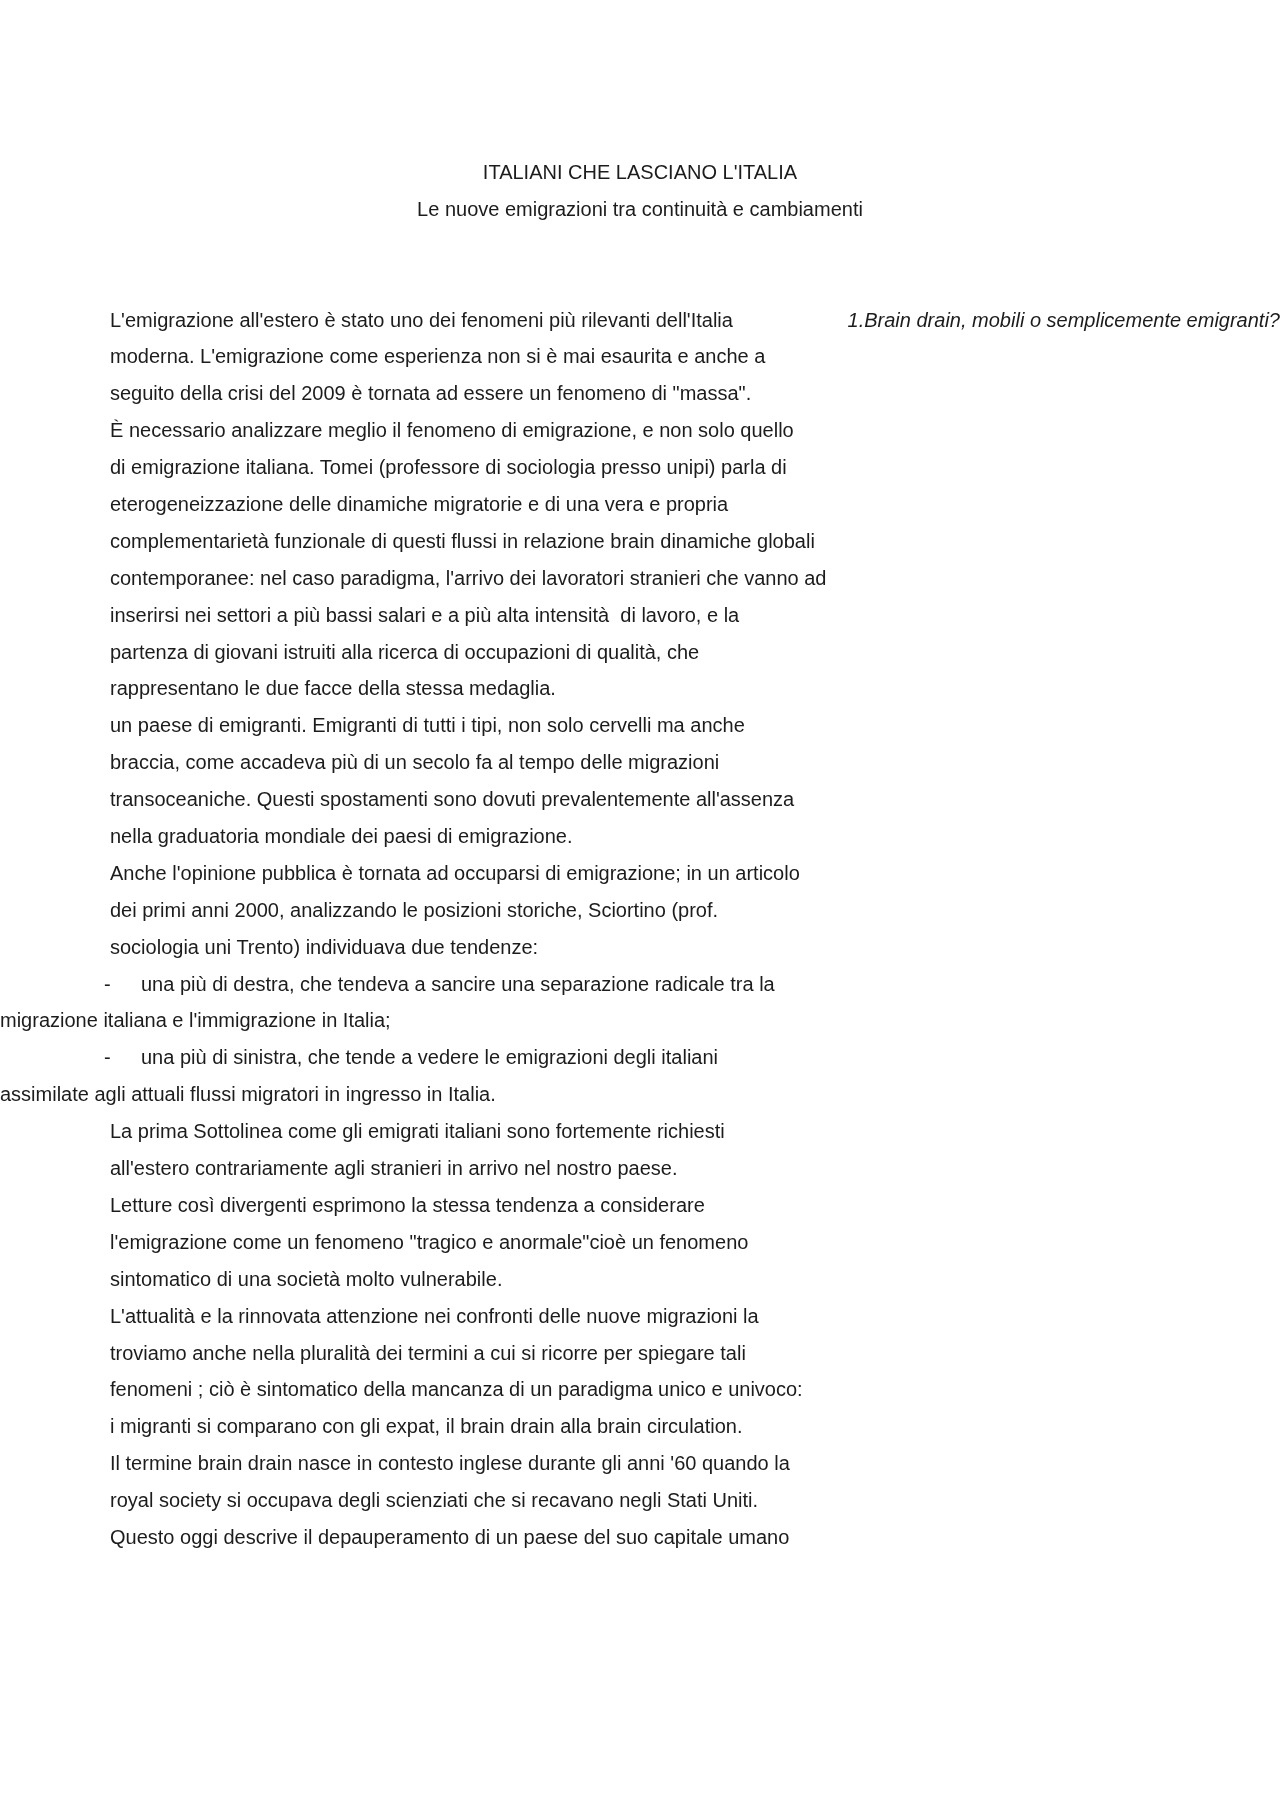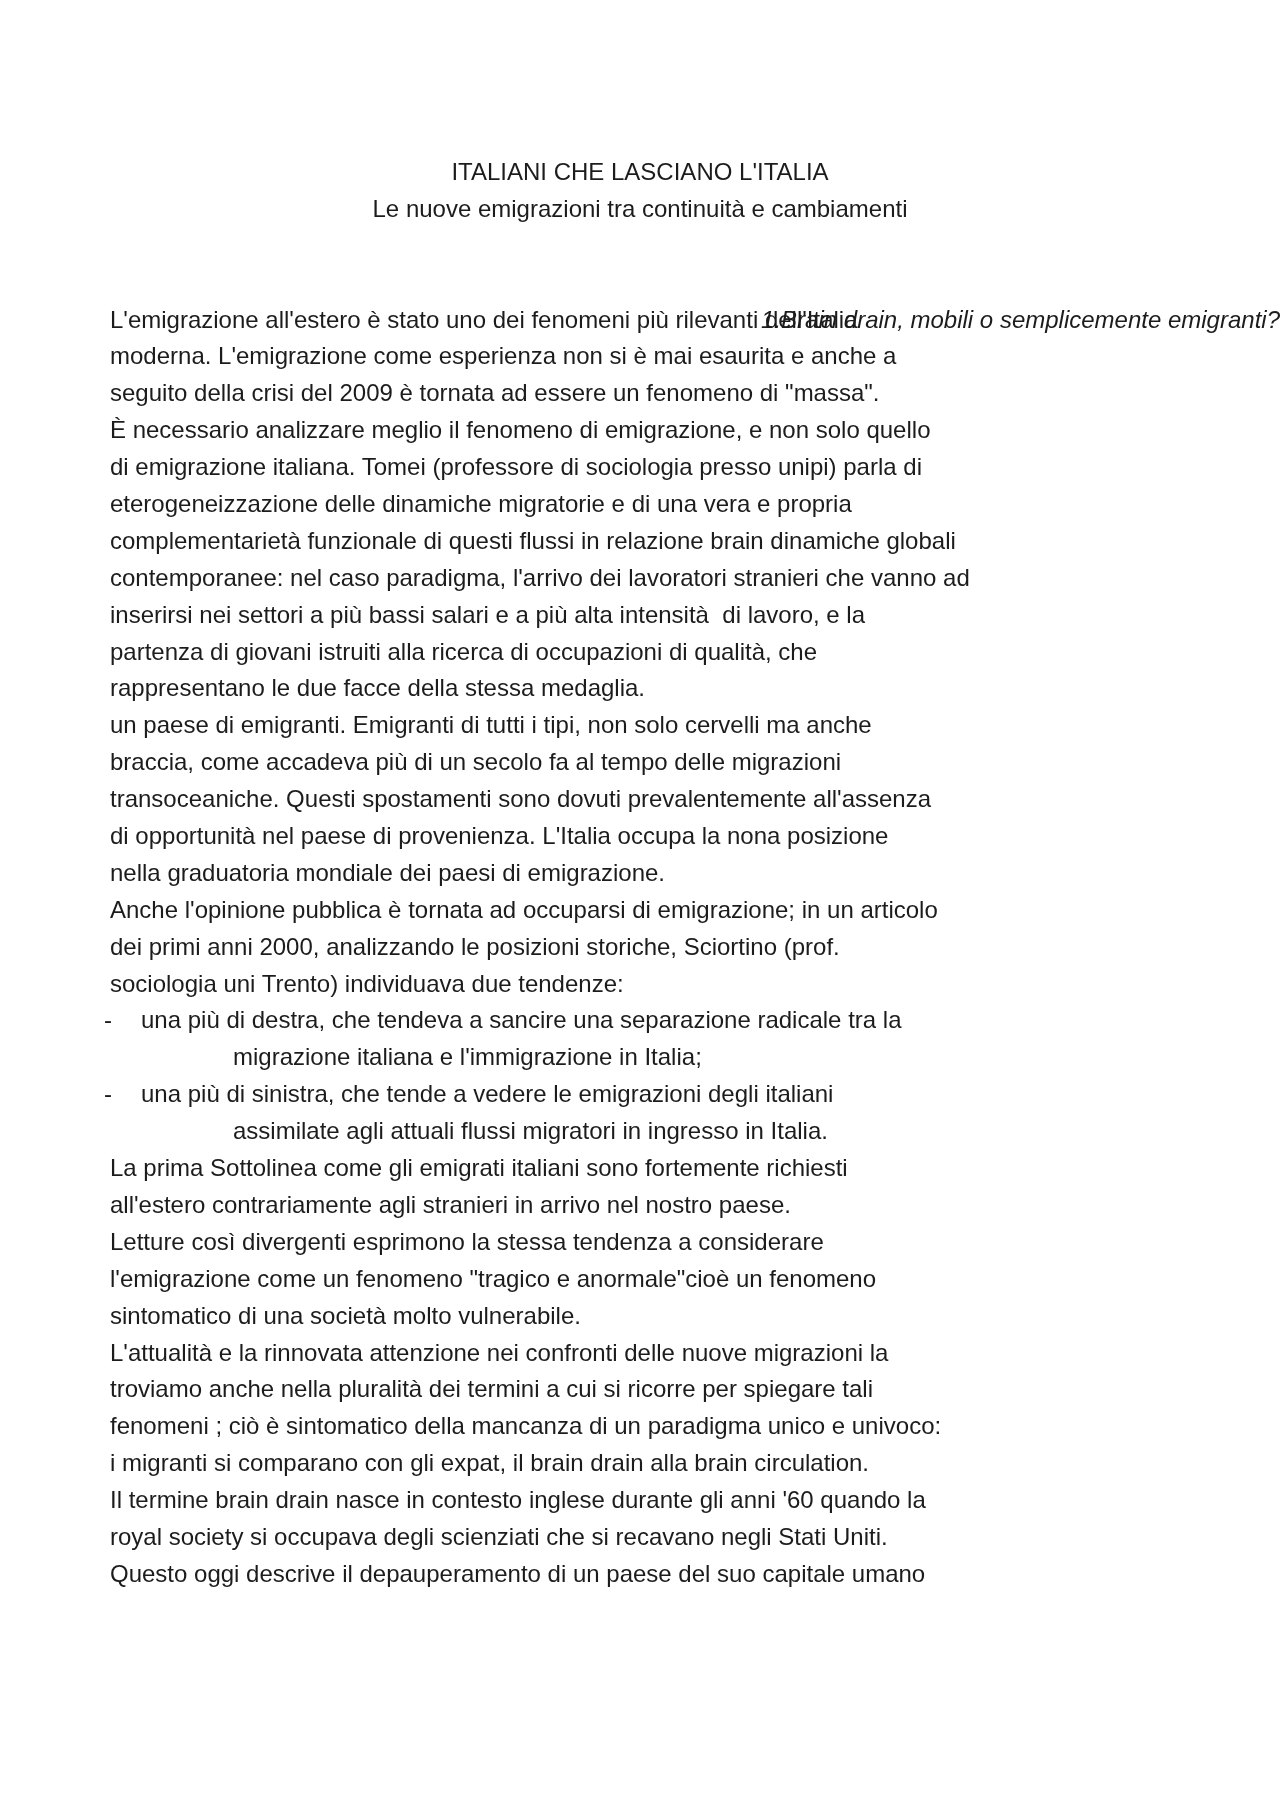--- a/index.html
+++ b/index.html
@@ -15,21 +15,21 @@
     overflow: hidden;
   }
   .doc {
     position: absolute;
     top: 0;
     left: 0;
     width: 1280px;
     box-sizing: border-box;
     padding-top: 154px;
     font-family: "Liberation Sans", sans-serif;
-    font-size: 24px;
+    font-size: 20px;
     line-height: 36.9px;
     color: #1c1c1c;
   }
   .line {
     height: 36.9px;
     white-space: pre;
   }
   .center {
     text-align: center;
   }
@@ -46,21 +46,20 @@
     padding-left: 110px;
   }
   .bullet-line {
     padding-left: 104px;
   }
   .bullet-line .dash {
     display: inline-block;
     width: 37px;
   }
   .cont-line {
-    padding-left: 233px;
   }
 </style>
 </head>
 <body>
 
 <div class="page">
   <div class="doc">
     <div class="line center">ITALIANI CHE LASCIANO L'ITALIA</div>
     <div class="line center">Le nuove emigrazioni tra continuità e cambiamenti</div>
     <div class="line"></div>
@@ -75,21 +74,20 @@
         <div class="line body-line"><span>di emigrazione italiana. Tomei (professore di sociologia presso unipi) parla di</span></div>
         <div class="line body-line"><span>eterogeneizzazione delle dinamiche migratorie e di una vera e propria</span></div>
         <div class="line body-line"><span>complementarietà funzionale di questi flussi in relazione brain dinamiche globali</span></div>
         <div class="line body-line"><span>contemporanee: nel caso paradigma, l'arrivo dei lavoratori stranieri che vanno ad</span></div>
         <div class="line body-line"><span>inserirsi nei settori a più bassi salari e a più alta intensità  di lavoro, e la</span></div>
         <div class="line body-line"><span>partenza di giovani istruiti alla ricerca di occupazioni di qualità, che</span></div>
         <div class="line body-line"><span>rappresentano le due facce della stessa medaglia.</span></div>
         <div class="line body-line"><span>un paese di emigranti. Emigranti di tutti i tipi, non solo cervelli ma anche</span></div>
         <div class="line body-line"><span>braccia, come accadeva più di un secolo fa al tempo delle migrazioni</span></div>
         <div class="line body-line"><span>transoceaniche. Questi spostamenti sono dovuti prevalentemente all'assenza</span></div>
-        <div class="line body-line"><span>di opportunità nel paese di provenienza. L'Italia occupa la nona posizione</span></div>
         <div class="line body-line"><span>nella graduatoria mondiale dei paesi di emigrazione.</span></div>
         <div class="line body-line"><span>Anche l'opinione pubblica è tornata ad occuparsi di emigrazione; in un articolo</span></div>
         <div class="line body-line"><span>dei primi anni 2000, analizzando le posizioni storiche, Sciortino (prof.</span></div>
         <div class="line body-line"><span>sociologia uni Trento) individuava due tendenze:</span></div>
         <div class="line bullet-line"><span class="dash">-</span><span>una più di destra, che tendeva a sancire una separazione radicale tra la</span></div>
         <div class="line cont-line"><span>migrazione italiana e l'immigrazione in Italia;</span></div>
         <div class="line bullet-line"><span class="dash">-</span><span>una più di sinistra, che tende a vedere le emigrazioni degli italiani</span></div>
         <div class="line cont-line"><span>assimilate agli attuali flussi migratori in ingresso in Italia.</span></div>
         <div class="line body-line"><span>La prima Sottolinea come gli emigrati italiani sono fortemente richiesti</span></div>
         <div class="line body-line"><span>all'estero contrariamente agli stranieri in arrivo nel nostro paese.</span></div>

